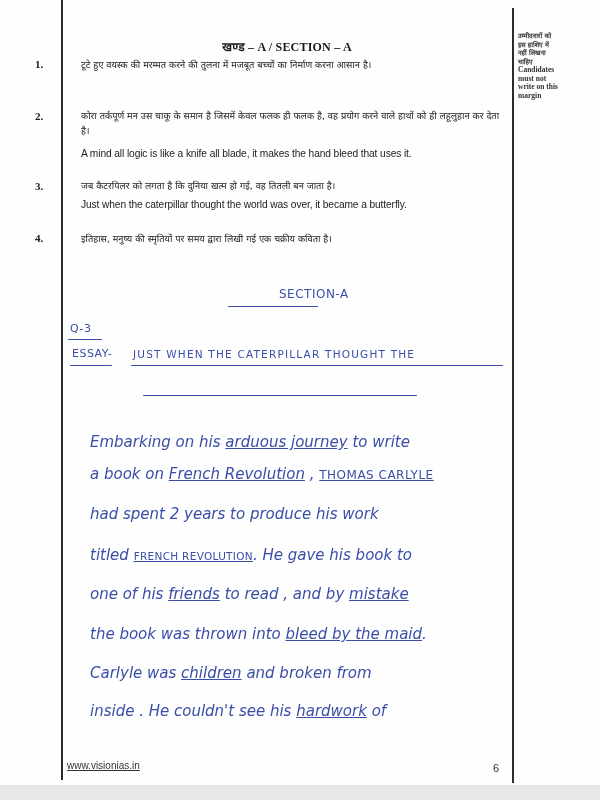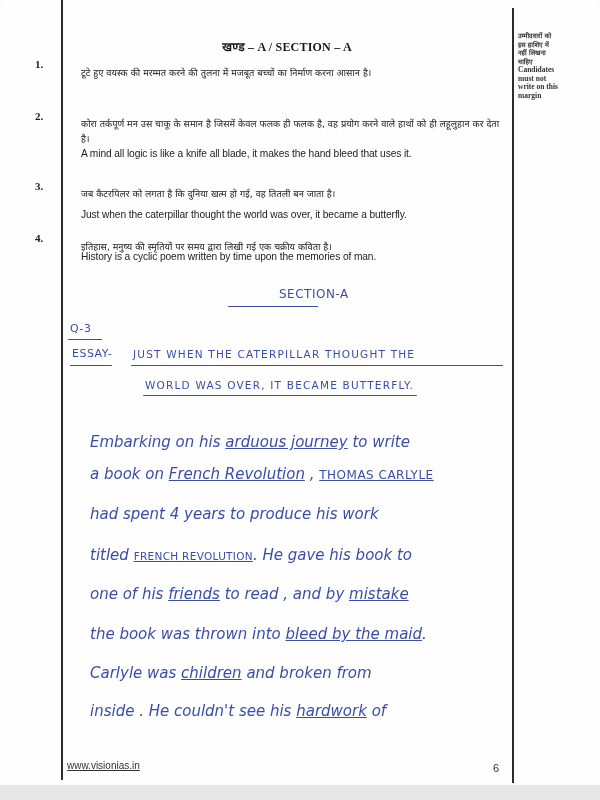--- a/index.html
+++ b/index.html
@@ -10,21 +10,21 @@
     .bottom-shade { position: absolute; left: 0; top: 785px; width: 600px; height: 15px; background: #e7e7e9; }
 
     .left-rule { position: absolute; left: 61px; top: 0; width: 1.5px; height: 780px; background: #2b2b2b; }
     .right-rule { position: absolute; left: 512px; top: 8px; width: 1.5px; height: 775px; background: #2b2b2b; }
 
     .margin-note { position: absolute; left: 518px; top: 32px; width: 80px; font-family: "Liberation Serif", serif; font-weight: bold; font-size: 7.5px; line-height: 8.6px; color: #333; }
 
     .section-title { position: absolute; left: 62px; top: 38px; width: 450px; text-align: center; font-weight: bold; font-size: 12px; letter-spacing: 0.2px; }
 
     .q-num { position: absolute; left: 35px; font-weight: bold; font-size: 11px; }
-    .q-hi { position: absolute; left: 81px; width: 425px; font-family: "DejaVu Sans", sans-serif; font-size: 9.3px; line-height: 15px; color: #222; margin-top: 8px; }
+    .q-hi { position: absolute; left: 81px; width: 425px; font-family: "DejaVu Sans", sans-serif; font-size: 9.3px; line-height: 15px; color: #222; }
     .q-en { position: absolute; left: 81px; width: 425px; font-family: "Liberation Sans", sans-serif; font-size: 10.2px; color: #222; letter-spacing: -0.1px; }
 
     .hw { position: absolute; font-family: "DejaVu Sans", sans-serif; color: #3a4ea8; font-style: italic; white-space: nowrap; }
     .hw-caps { font-style: normal; font-family: "DejaVu Sans", sans-serif; letter-spacing: 2px; }
     .ul { position: absolute; height: 1.3px; background: #3a4ea8; border-radius: 1px; }
 
     .footer-link { position: absolute; left: 67px; top: 760px; font-family: "Liberation Sans", sans-serif; font-size: 10px; color: #333; text-decoration: underline; }
     .page-num { position: absolute; left: 493px; top: 762px; font-family: "Liberation Sans", sans-serif; font-size: 11px; color: #333; }
   </style>
 </head>
@@ -44,52 +44,50 @@
 
   <div class="q-num" style="top:58px;">1.</div>
   <div class="q-hi" style="top:57px;">टूटे हुए वयस्क की मरम्मत करने की तुलना में मजबूत बच्चों का निर्माण करना आसान है।</div>
 
   <div class="q-num" style="top:110px;">2.</div>
   <div class="q-hi" style="top:108px;">कोरा तर्कपूर्ण मन उस चाकू के समान है जिसमें केवल फलक ही फलक है, वह प्रयोग करने वाले हाथों को ही लहूलुहान कर देता है।</div>
   <div class="q-en" style="top:148px;">A mind all logic is like a knife all blade, it makes the hand bleed that uses it.</div>
 
   <div class="q-num" style="top:180px;">3.</div>
   <div class="q-hi" style="top:178px;">जब कैटरपिलर को लगता है कि दुनिया खत्म हो गई, वह तितली बन जाता है।</div>
-  <div class="q-en" style="top:209px;">Just when the caterpillar thought the world was over, it became a butterfly.</div>
+  <div class="q-en" style="top:199px;">Just when the caterpillar thought the world was over, it became a butterfly.</div>
 
   <div class="q-num" style="top:232px;">4.</div>
   <div class="q-hi" style="top:231px;">इतिहास, मनुष्य की स्मृतियों पर समय द्वारा लिखी गई एक चक्रीय कविता है।</div>
-  <div class="q-en" style="top:251px;">History is a cyclic poem written by time upon the memories of man.</div>
 
   <div class="hw hw-caps" style="left:235px;top:287px;font-size:12px;letter-spacing:0.5px;margin-left:44px;">SECTION-A</div>
   <div class="ul" style="left:228px;top:306px;width:90px;"></div>
 
   <div class="hw hw-caps" style="left:70px;top:322px;font-size:11px;letter-spacing:0.5px;">Q-3</div>
   <div class="ul" style="left:68px;top:339px;width:34px;"></div>
 
   <div class="hw hw-caps" style="left:72px;top:347px;font-size:11px;letter-spacing:0.5px;">ESSAY-</div>
   <div class="ul" style="left:70px;top:365px;width:42px;"></div>
 
   <div class="hw hw-caps" style="left:133px;top:348px;font-size:10.5px;letter-spacing:1.2px;">JUST  WHEN  THE  CATERPILLAR  THOUGHT  THE</div>
   <div class="ul" style="left:131px;top:365px;width:372px;"></div>
 
-  <div class="hw hw-caps" style="left:145px;top:379px;font-size:10.5px;letter-spacing:1.2px;">WORLD  WAS  OVER, IT  BECAME  BUTTERFLY.</div>
   <div class="ul" style="left:143px;top:395px;width:274px;"></div>
 
   <div>
 
     <div class="hw" style="left:90px;top:425px;font-size:15px;margin-top:8px;">
       <span>Embarking on his </span><span style="text-decoration:underline;">arduous journey</span><span> to write</span>
     </div>
 
     <div class="hw" style="left:90px;top:465px;font-size:15px;">
       <span>a book on </span><span style="text-decoration:underline;">French Revolution</span><span> , </span><span style="text-decoration:underline;font-style:normal;font-size:12px;letter-spacing:0.5px;">THOMAS CARLYLE</span>
     </div>
 
-    <div class="hw" style="left:90px;top:505px;font-size:15px;">had spent  4 years  to  produce  his  work</div>
+    <div class="hw" style="left:90px;top:505px;font-size:15px;">had spent  2 years  to  produce  his  work</div>
 
     <div class="hw" style="left:90px;top:546px;font-size:15px;">
       <span>titled </span><span style="text-decoration:underline;font-style:normal;font-size:10.5px;letter-spacing:0.3px;">FRENCH REVOLUTION</span><span>.  He  gave  his  book  to</span>
     </div>
 
     <div class="hw" style="left:90px;top:585px;font-size:15px;">
       <span>one of  his </span><span style="text-decoration:underline;">friends</span><span>  to  read ,  and  by </span><span style="text-decoration:underline;">mistake</span>
     </div>
 
     <div class="hw" style="left:90px;top:625px;font-size:15px;">

